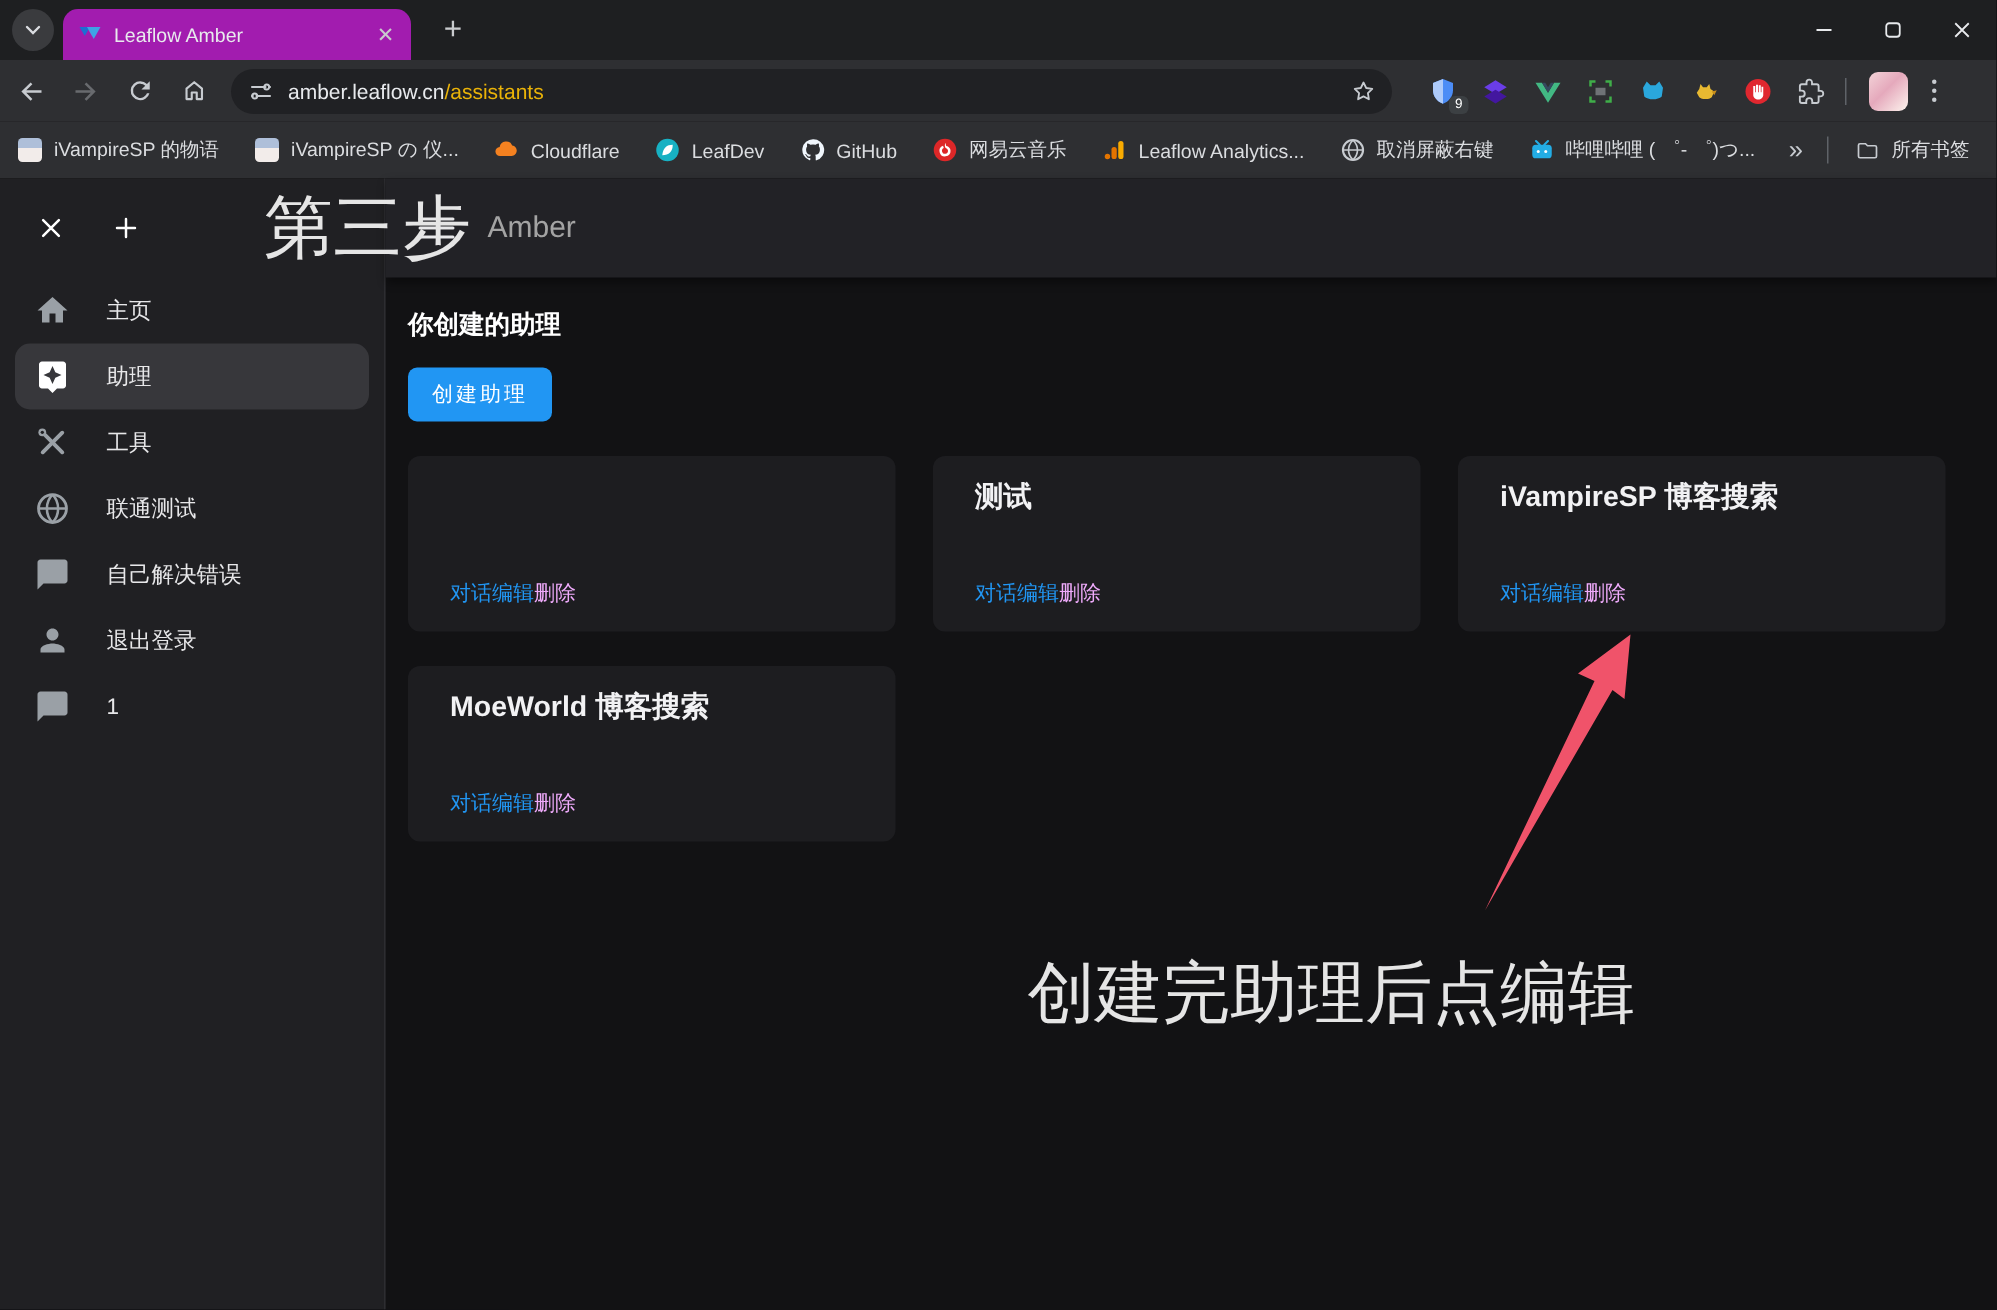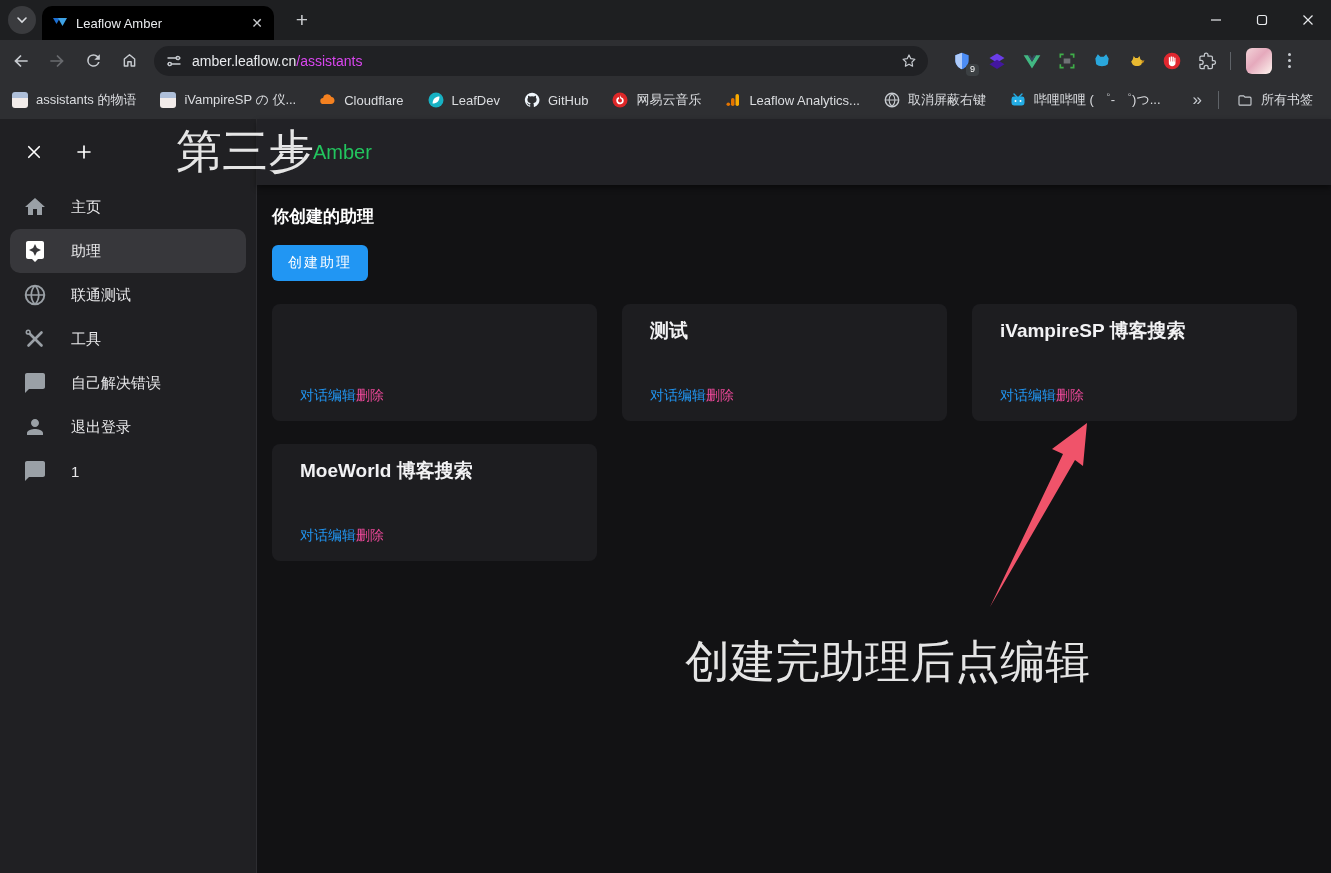--- a/index.html
+++ b/index.html
@@ -8,37 +8,37 @@
     font-family:"Liberation Sans", sans-serif;
     background:#121214; color:#e8eaed; overflow:hidden; position:relative;
   }
   svg { display:block; }
 
   
   .titlebar { position:absolute; top:0; left:0; right:0; height:40px; background:#1e1f21;
     display:flex; align-items:center; }
   .tabsearch { width:28px; height:28px; border-radius:50%; background:#3a3b3e; margin-left:8px;
     display:flex; align-items:center; justify-content:center; color:#dadce0; }
-  .tab { margin-left:6px; margin-top:6px; height:34px; width:232px; background:#000000;
+  .tab { margin-left:6px; margin-top:6px; height:34px; width:232px; background:#a21caf;
     border-radius:10px 10px 0 0; display:flex; align-items:center; padding:0 8px 0 10px; }
   .tab-title { flex:1; font-size:13px; color:#e8eaed; white-space:nowrap; overflow:hidden; margin-left:8px; }
   .tab-close { width:18px; height:18px; border-radius:50%; display:flex; align-items:center; justify-content:center; color:#c9cbce; font-size:14px; }
   .newtab-btn { margin-left:14px; color:#c9cbce; font-size:21px; font-weight:300; width:28px; height:28px;
     display:flex; align-items:center; justify-content:center; }
   .win-controls { margin-left:auto; display:flex; height:40px; align-items:center; }
   .win-btn { width:46px; height:40px; display:flex; align-items:center; justify-content:center; color:#e8eaed; }
 
   .toolbar { position:absolute; top:40px; left:0; right:0; height:41px; background:#2e2f32;
     display:flex; align-items:center; }
   .nav-ic { width:30px; height:30px; margin-left:6px; display:flex; align-items:center; justify-content:center; }
   .omnibox { height:30px; flex:0 0 774px; margin-left:10px; background:#202124; border-radius:15px;
     display:flex; align-items:center; padding:0 10px 0 12px; }
   .omni-url { flex:1; font-size:14px; margin-left:10px; white-space:nowrap; }
   .omni-url .host { color:#e8eaed; }
-  .omni-url .path { color:#d946ef; }
+  .omni-url .path { color:#eab308; }
   .ext-row { display:flex; align-items:center; margin-left:14px; }
   .ext-ic { width:30px; height:30px; display:flex; align-items:center; justify-content:center; position:relative; margin-left:5px; }
   .ext-badge { position:absolute; bottom:0; right:-2px; background:#3c4043; color:#fff; font-size:9px;
     padding:1px 4px; border-radius:4px; line-height:1.1; }
   .tb-sep { width:1px; height:18px; background:#5f6368; margin:0 8px; }
   .avatar { width:26px; height:26px; border-radius:6px; background:linear-gradient(135deg,#f3d3d8 0%,#e5a9bc 45%,#fdf4ee 100%); }
   .kebab { display:flex; flex-direction:column; gap:3px; align-items:center; width:30px; }
   .kebab i { width:3px; height:3px; border-radius:50%; background:#c7cbd0; }
 
   .bookmarks { position:absolute; top:81px; left:0; right:0; height:38px; background:#2e2f32;
@@ -57,33 +57,33 @@
   .sb-ic-btn { width:24px; height:24px; display:flex; align-items:center; justify-content:center; color:#fff; }
   .sb-item { height:44px; display:flex; align-items:center; margin:0 10px; border-radius:10px; padding-left:13px; }
   .sb-item.sel { background:#37373b; }
   .sb-item .ic { width:24px; height:24px; margin-right:24px; display:flex; align-items:center; justify-content:center; }
   .sb-item .lbl { font-size:15px; color:#e7e7e9; }
 
   .main-head { position:absolute; top:0; left:257px; right:0; height:66px; background:#222226;
     display:flex; align-items:center; box-shadow:0 3px 6px rgba(0,0,0,.45); }
   .burger { width:24px; height:24px; margin-left:22px; display:flex; flex-direction:column; justify-content:center; gap:4px; }
   .burger i { height:2px; background:#e8e8ea; border-radius:1px; }
-  .app-title { font-size:20px; color:#22c55e; margin-left:10px; }
+  .app-title { font-size:20px; color:#a3a3a3; margin-left:22px; }
 
   .content { position:absolute; top:66px; left:257px; right:0; bottom:0; padding:20px 0 0 15px; }
   .content h1 { font-size:17px; font-weight:bold; color:#fff; }
   .create-btn { margin-top:17px; display:inline-flex; align-items:center; justify-content:center;
     height:36px; padding:0 16px; background:#2196f3; color:#fff; font-size:14px; letter-spacing:2px;
     border:none; border-radius:6px; font-family:inherit; }
   .cards { margin-top:23px; display:grid; grid-template-columns:repeat(3,325px); gap:23px 25px; }
   .card { background:#1d1d20; border-radius:8px; height:117px; padding:14px 28px 18px; position:relative; }
   .card h2 { font-size:19px; font-weight:bold; color:#f2f2f4; }
   .card-actions { position:absolute; left:28px; bottom:16px; display:flex; font-size:14px; }
   .lnk-blue { color:#2196f3; text-decoration:none; }
-  .lnk-rose { color:#ec4899; text-decoration:none; }
+  .lnk-rose { color:#f0abfc; text-decoration:none; }
 
   
   .anno { position:absolute; color:#e5e5e5; pointer-events:none; z-index:50; font-weight:500; }
   .anno-step { left:176px; top:121px; font-size:46px; }
   .anno-note { left:685px; top:632px; font-size:45px; }
   .anno-arrow { position:absolute; left:980px; top:410px; pointer-events:none; z-index:50; }
 </style>
 </head>
 <body>
 
@@ -215,21 +215,21 @@
       <i></i>
       <i></i>
       <i></i>
     </div>
   <div style="width:8px"></div>
 </div>
 
 <div class="bookmarks">
   <div class="bm">
     <span class="bm-fav bm-ava"></span>
-    <span>assistants 的物语</span>
+    <span>iVampireSP 的物语</span>
   </div>
   <div class="bm">
     <span class="bm-fav bm-ava"></span>
     <span>iVampireSP の 仪...</span>
   </div>
   <div class="bm">
     <span class="bm-fav">
         <svg width="16" height="16" viewBox="0 0 16 16">
           <path d="M3.5 12a3 3 0 0 1-.4-6A4.4 4.4 0 0 1 11.5 5c1.8.2 3 1.6 3 3.4 0 2-1.5 3.6-3.4 3.6z" fill="#f48120"></path>
         </svg>
@@ -328,42 +328,42 @@
         </span>
       <span class="lbl">主页</span>
     </div>
     <div class="sb-item sel">
       <span class="ic">
           <svg width="24" height="24" viewBox="0 0 24 24">
             <path fill-rule="evenodd" d="M19 2H5c-1.1 0-2 .9-2 2v14c0 1.1.9 2 2 2h4l3 3 3-3h4c1.1 0 2-.9 2-2V4c0-1.1-.9-2-2-2zm-5.12 10.88L12 17l-1.88-4.12L6 11l4.12-1.88L12 5l1.88 4.12L18 11z" fill="#ffffff"></path>
           </svg>
         </span>
       <span class="lbl">助理</span>
-    </div>
-    <div class="sb-item">
-      <span class="ic">
-          <svg width="24" height="24" viewBox="0 0 24 24">
-            <circle cx="12" cy="12" r="9.3" fill="none" stroke="#9aa0a6" stroke-width="1.9"></circle>
-            <path d="M2.7 12h18.6M12 2.7c-5 5-5 13.6 0 18.6M12 2.7c5 5 5 13.6 0 18.6" fill="none" stroke="#9aa0a6" stroke-width="1.7"></path>
-          </svg>
-        </span>
-      <span class="lbl">联通测试</span>
     </div>
     <div class="sb-item">
       <span class="ic">
           <svg width="24" height="24" viewBox="0 0 24 24">
             <g fill="#9aa0a6">
               <rect x="10.7" y="1.5" width="2.6" height="21" rx="1.3" transform="rotate(45 12 12)"></rect>
               <rect x="10.7" y="1.5" width="2.6" height="21" rx="1.3" transform="rotate(-45 12 12)"></rect>
               <circle cx="5.2" cy="5.2" r="2.6"></circle>
             </g>
             <circle cx="5.2" cy="5.2" r="1.1" fill="#202023"></circle>
           </svg>
         </span>
       <span class="lbl">工具</span>
+    </div>
+    <div class="sb-item">
+      <span class="ic">
+          <svg width="24" height="24" viewBox="0 0 24 24">
+            <circle cx="12" cy="12" r="9.3" fill="none" stroke="#9aa0a6" stroke-width="1.9"></circle>
+            <path d="M2.7 12h18.6M12 2.7c-5 5-5 13.6 0 18.6M12 2.7c5 5 5 13.6 0 18.6" fill="none" stroke="#9aa0a6" stroke-width="1.7"></path>
+          </svg>
+        </span>
+      <span class="lbl">联通测试</span>
     </div>
     <div class="sb-item">
       <span class="ic">
           <svg width="24" height="24" viewBox="0 0 24 24">
             <path d="M20 2H4c-1.1 0-2 .9-2 2v18l4-4h14c1.1 0 2-.9 2-2V4c0-1.1-.9-2-2-2z" fill="#9aa0a6"></path>
           </svg>
         </span>
       <span class="lbl">自己解决错误</span>
     </div>
     <div class="sb-item">

